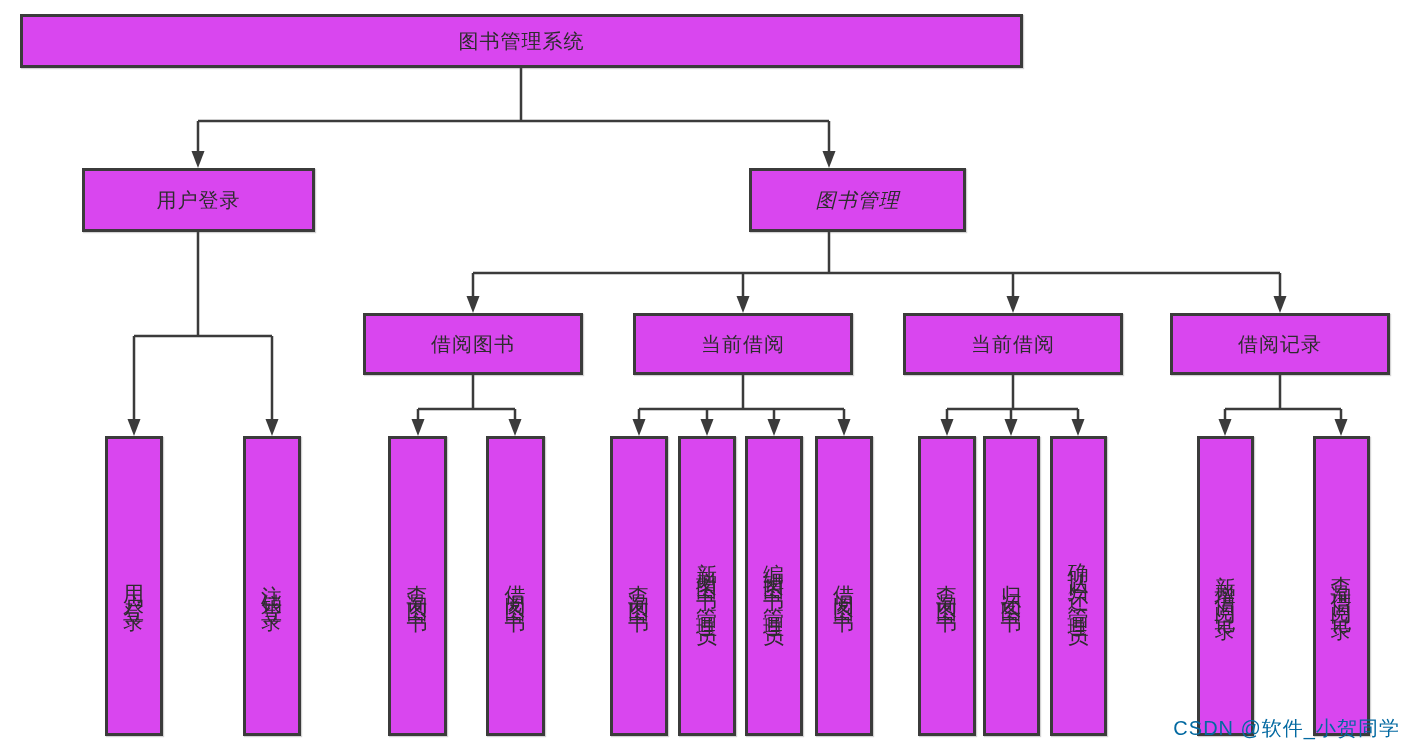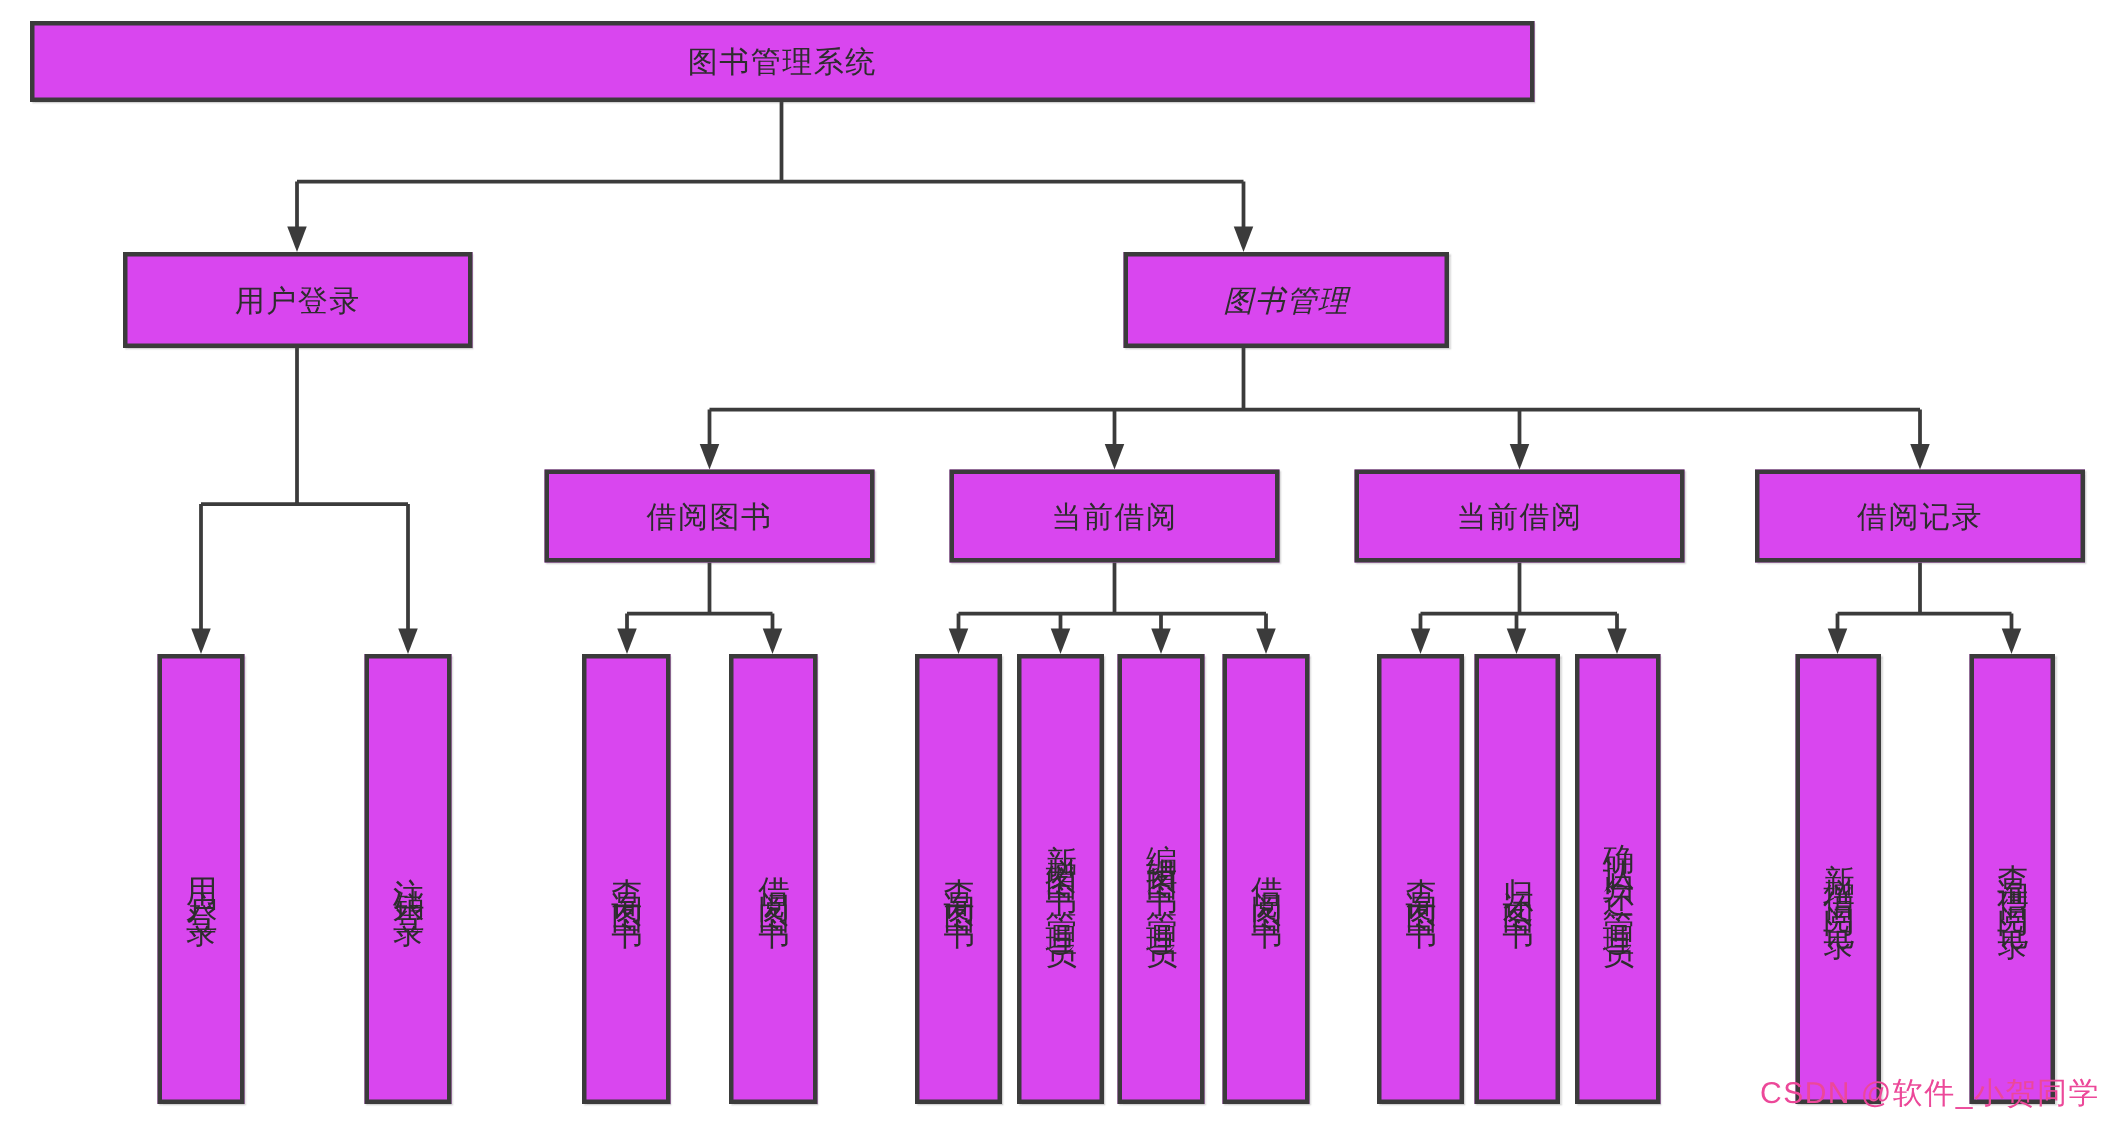--- a/index.html
+++ b/index.html
@@ -37,21 +37,21 @@
   .l6{left:678px;top:436px;width:58px;height:300px;}
   .l7{left:745px;top:436px;width:58px;height:300px;}
   .l8{left:815px;top:436px;width:58px;height:300px;}
   .l9{left:918px;top:436px;width:58px;height:300px;}
   .l10{left:983px;top:436px;width:57px;height:300px;}
   .l11{left:1050px;top:436px;width:57px;height:300px;}
   .l12{left:1197px;top:436px;width:57px;height:300px;}
   .l13{left:1313px;top:436px;width:57px;height:300px;}
   .watermark{
     position:absolute;right:5px;bottom:5px;z-index:10;
-    font-size:20px;color:#ec4899;letter-spacing:1px;white-space:nowrap;text-align:right;
+    font-size:20px;color:#0369a1;letter-spacing:1px;white-space:nowrap;text-align:right;
   }
 </style>
 </head>
 <body>
 
 <div class="canvas">
 
   <svg class="wires" viewBox="0 0 1405 747" xmlns="http://www.w3.org/2000/svg">
     <g stroke="#3b3b3b" stroke-width="2.5" fill="none">
 

